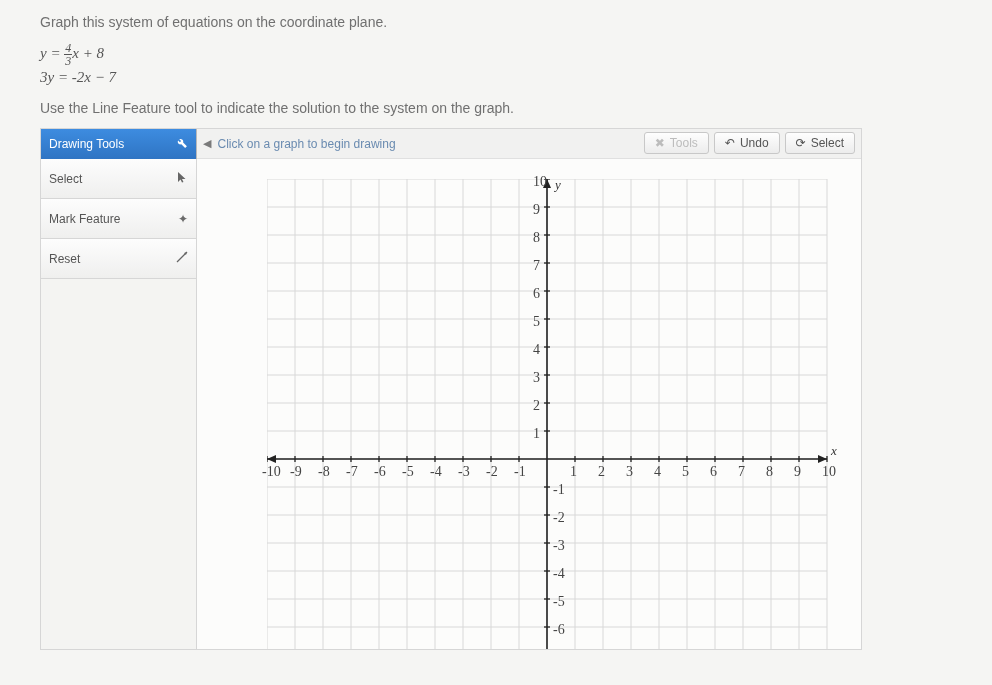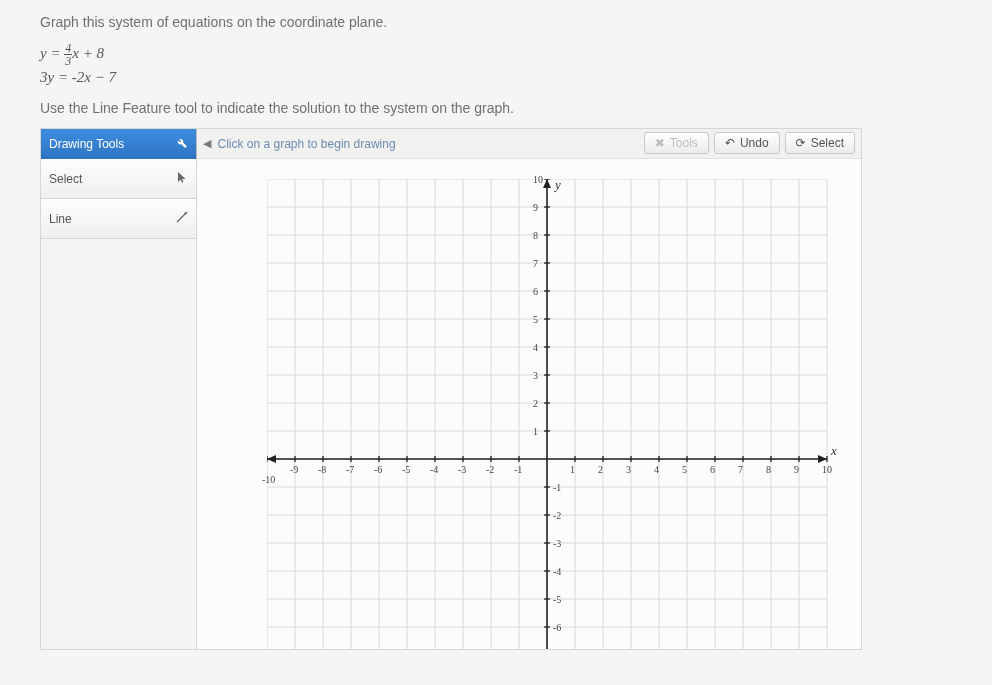--- a/index.html
+++ b/index.html
@@ -71,21 +71,21 @@
     font-size:12px; color:#555;
     display:flex; align-items:center; justify-content:space-between;
     padding:0 8px;
     cursor:pointer;
   }
   .tool-icon { font-size:12px; color:#6a6a6a; }
 
   .canvas-area { flex:1; position:relative; background:#fcfcfb; overflow:hidden; }
   .grid { position:absolute; left:70px; top:20px; }
   .axis-label { position:absolute; font-style:italic; font-family:'Times New Roman',serif; font-size:13px; color:#333; }
-  .tick-label { position:absolute; font-size:10px; color:#444; font-family:'Times New Roman',serif; }
+  .tick-label { position:absolute; font-size:14px; color:#444; font-family:'Times New Roman',serif; }
 </style>
 </head>
 <body>
 
 <div class="prompt-text">Graph this system of equations on the coordinate plane.</div>
 
 <div class="equations">
   <div class="eq-line">
     <span>y</span><span> = </span><span class="frac"><span class="n">4</span><span class="d">3</span></span><span>x + 8</span>
   </div>
@@ -128,21 +128,25 @@
     <div class="tool-list">
       <div class="tool-item">
         <span>Select</span>
         <span class="tool-icon">
           <svg width="12" height="12" viewBox="0 0 24 24" fill="#666">
               <path d="M4 2l0 20 5-5 3 6 3-1-3-6 7 0z"></path>
             </svg>
         </span>
       </div>
       <div class="tool-item">
-        <span>Line</span>
+        <span>Mark Feature</span>
+        <span class="tool-icon">✦</span>
+      </div>
+      <div class="tool-item">
+        <span>Reset</span>
         <span class="tool-icon">
           <svg width="12" height="12" viewBox="0 0 12 12">
               <line x1="1" y1="11" x2="11" y2="1" stroke="#666" stroke-width="1.3"></line>
               <polygon points="11,1 8,2 10,4" fill="#666"></polygon>
             </svg>
         </span>
       </div>
     </div>
 
     <div class="canvas-area">
@@ -225,21 +229,21 @@
           <line x1="277" y1="140" x2="283" y2="140" stroke="#222" stroke-width="1.3"></line>
           <line x1="277" y1="112" x2="283" y2="112" stroke="#222" stroke-width="1.3"></line>
           <line x1="277" y1="84" x2="283" y2="84" stroke="#222" stroke-width="1.3"></line>
           <line x1="277" y1="56" x2="283" y2="56" stroke="#222" stroke-width="1.3"></line>
           <line x1="277" y1="28" x2="283" y2="28" stroke="#222" stroke-width="1.3"></line>
           <line x1="277" y1="0" x2="283" y2="0" stroke="#222" stroke-width="1.3"></line>
         </svg>
       <span class="axis-label" id="ylabel" style="left: 358px; top: 18px;">y</span>
       <span class="axis-label" id="xlabel" style="left: 634px; top: 284px;">x</span>
       <div id="ticklabels">
-          <span class="tick-label" style="left:65px;top:315px">-10</span>
+          <span class="tick-label" style="left:65px;top:305px">-10</span>
           <span class="tick-label" style="left:93px;top:305px">-9</span>
           <span class="tick-label" style="left:121px;top:305px">-8</span>
           <span class="tick-label" style="left:149px;top:305px">-7</span>
           <span class="tick-label" style="left:177px;top:305px">-6</span>
           <span class="tick-label" style="left:205px;top:305px">-5</span>
           <span class="tick-label" style="left:233px;top:305px">-4</span>
           <span class="tick-label" style="left:261px;top:305px">-3</span>
           <span class="tick-label" style="left:289px;top:305px">-2</span>
           <span class="tick-label" style="left:317px;top:305px">-1</span>
           <span class="tick-label" style="left:373px;top:305px">1</span>

